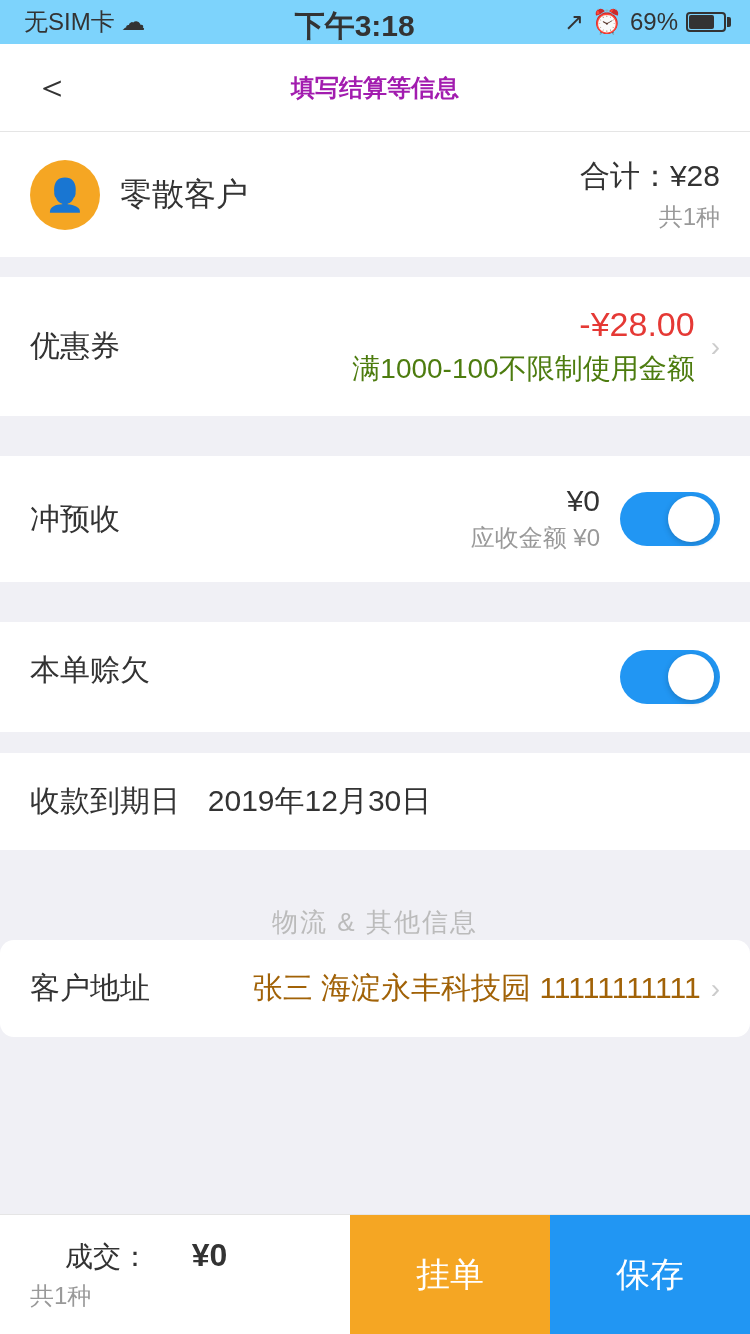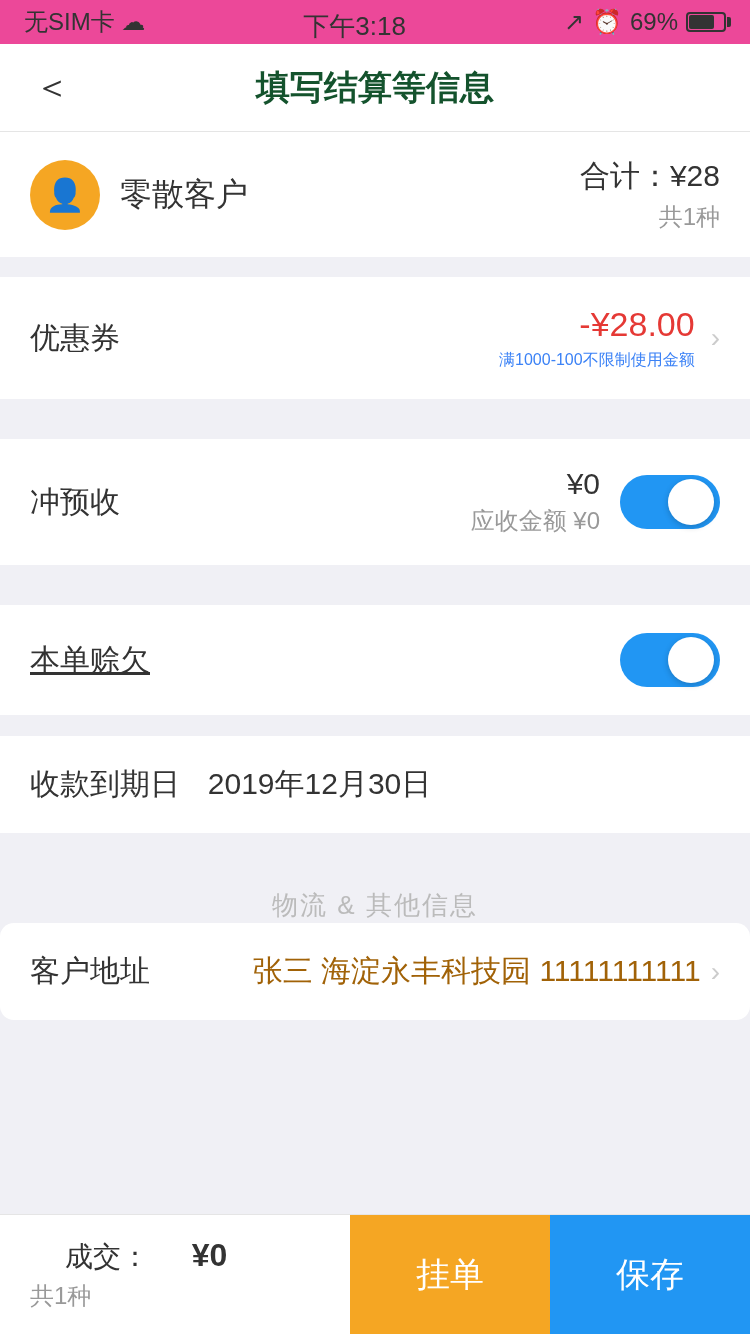--- a/index.html
+++ b/index.html
@@ -10,30 +10,30 @@
       background: #f0f0f5;
       font-family: -apple-system, 'PingFang SC', 'Helvetica Neue', sans-serif;
       font-size: 28px;
       color: #333;
       position: relative;
     }
 
     
     .status-bar {
       height: 44px;
-      background: #ec4899;
+      background: #7dd3fc;
       display: flex;
       align-items: center;
       justify-content: space-between;
       padding: 18px 24px;
       font-size: 24px;
       font-weight: 500;
     }
     .status-left { display: flex; align-items: center; gap: 10px; }
-    .status-center { font-size: 26px; font-weight: 400; margin-top: 9px; }
+    .status-center { font-size: 30px; font-weight: 700; margin-top: 9px; }
     .status-right { display: flex; align-items: center; gap: 8px; font-size: 24px; }
     .battery {
       width: 40px; height: 20px; border: 2px solid #333; border-radius: 4px;
       position: relative; display: inline-flex; align-items: center;
     }
     .battery::after {
       content: ''; position: absolute; right: -7px; top: 50%;
       transform: translateY(-50%);
       width: 4px; height: 10px; background: #333; border-radius: 0 2px 2px 0;
     }
@@ -55,23 +55,23 @@
     .nav-back {
       font-size: 36px;
       color: #333;
       cursor: pointer;
       padding: 10px;
     }
     .nav-title {
       position: absolute;
       left: 50%;
       transform: translateX(-50%);
-      font-size: 34px;
+      font-size: 24px;
       font-weight: 600;
-      color: #14532d;
+      color: #a21caf;
     }
 
     
     .content {
       padding-bottom: 130px;
     }
 
     
     .card {
       background: #fff;
@@ -104,21 +104,21 @@
       background: #fff;
       padding: 28px 30px;
       display: flex;
       align-items: center;
       justify-content: space-between;
       border-bottom: 1px solid #f0f0f5;
     }
     .row-label { font-size: 30px; color: #333; }
     .row-right { display: flex; align-items: center; gap: 16px; text-align: right; }
     .row-value-red { font-size: 34px; color: #e53935; font-weight: 500; }
-    .row-subtext { font-size: 16px; color: #3b82f6; margin-top: 6px; margin-left: 46px; }
+    .row-subtext { font-size: 28px; color: #4d7c0f; margin-top: 6px; margin-left: 46px; }
     .chevron { font-size: 28px; color: #ccc; }
 
     
     .deal-amount-section {
       background: #fff;
       padding: 28px 30px;
       border-bottom: 1px solid #f0f0f5;
     }
     .deal-amount-top {
       display: flex; align-items: center; justify-content: space-between;
@@ -164,21 +164,21 @@
 
     
     .section-divider {
       height: 20px; background: #f0f0f5;
     }
 
     
     .credit-section {
       background: #fff;
       padding: 28px 30px;
-      display: flex; align-items: center; justify-content: space-between; text-decoration: underline;
+      display: flex; justify-content: space-between;
     }
 
     
     .due-date-section {
       background: #fff;
       padding: 28px 30px;
       border-top: 1px solid #f0f0f5;
     }
     .due-date-text { font-size: 30px; color: #333; }
 

